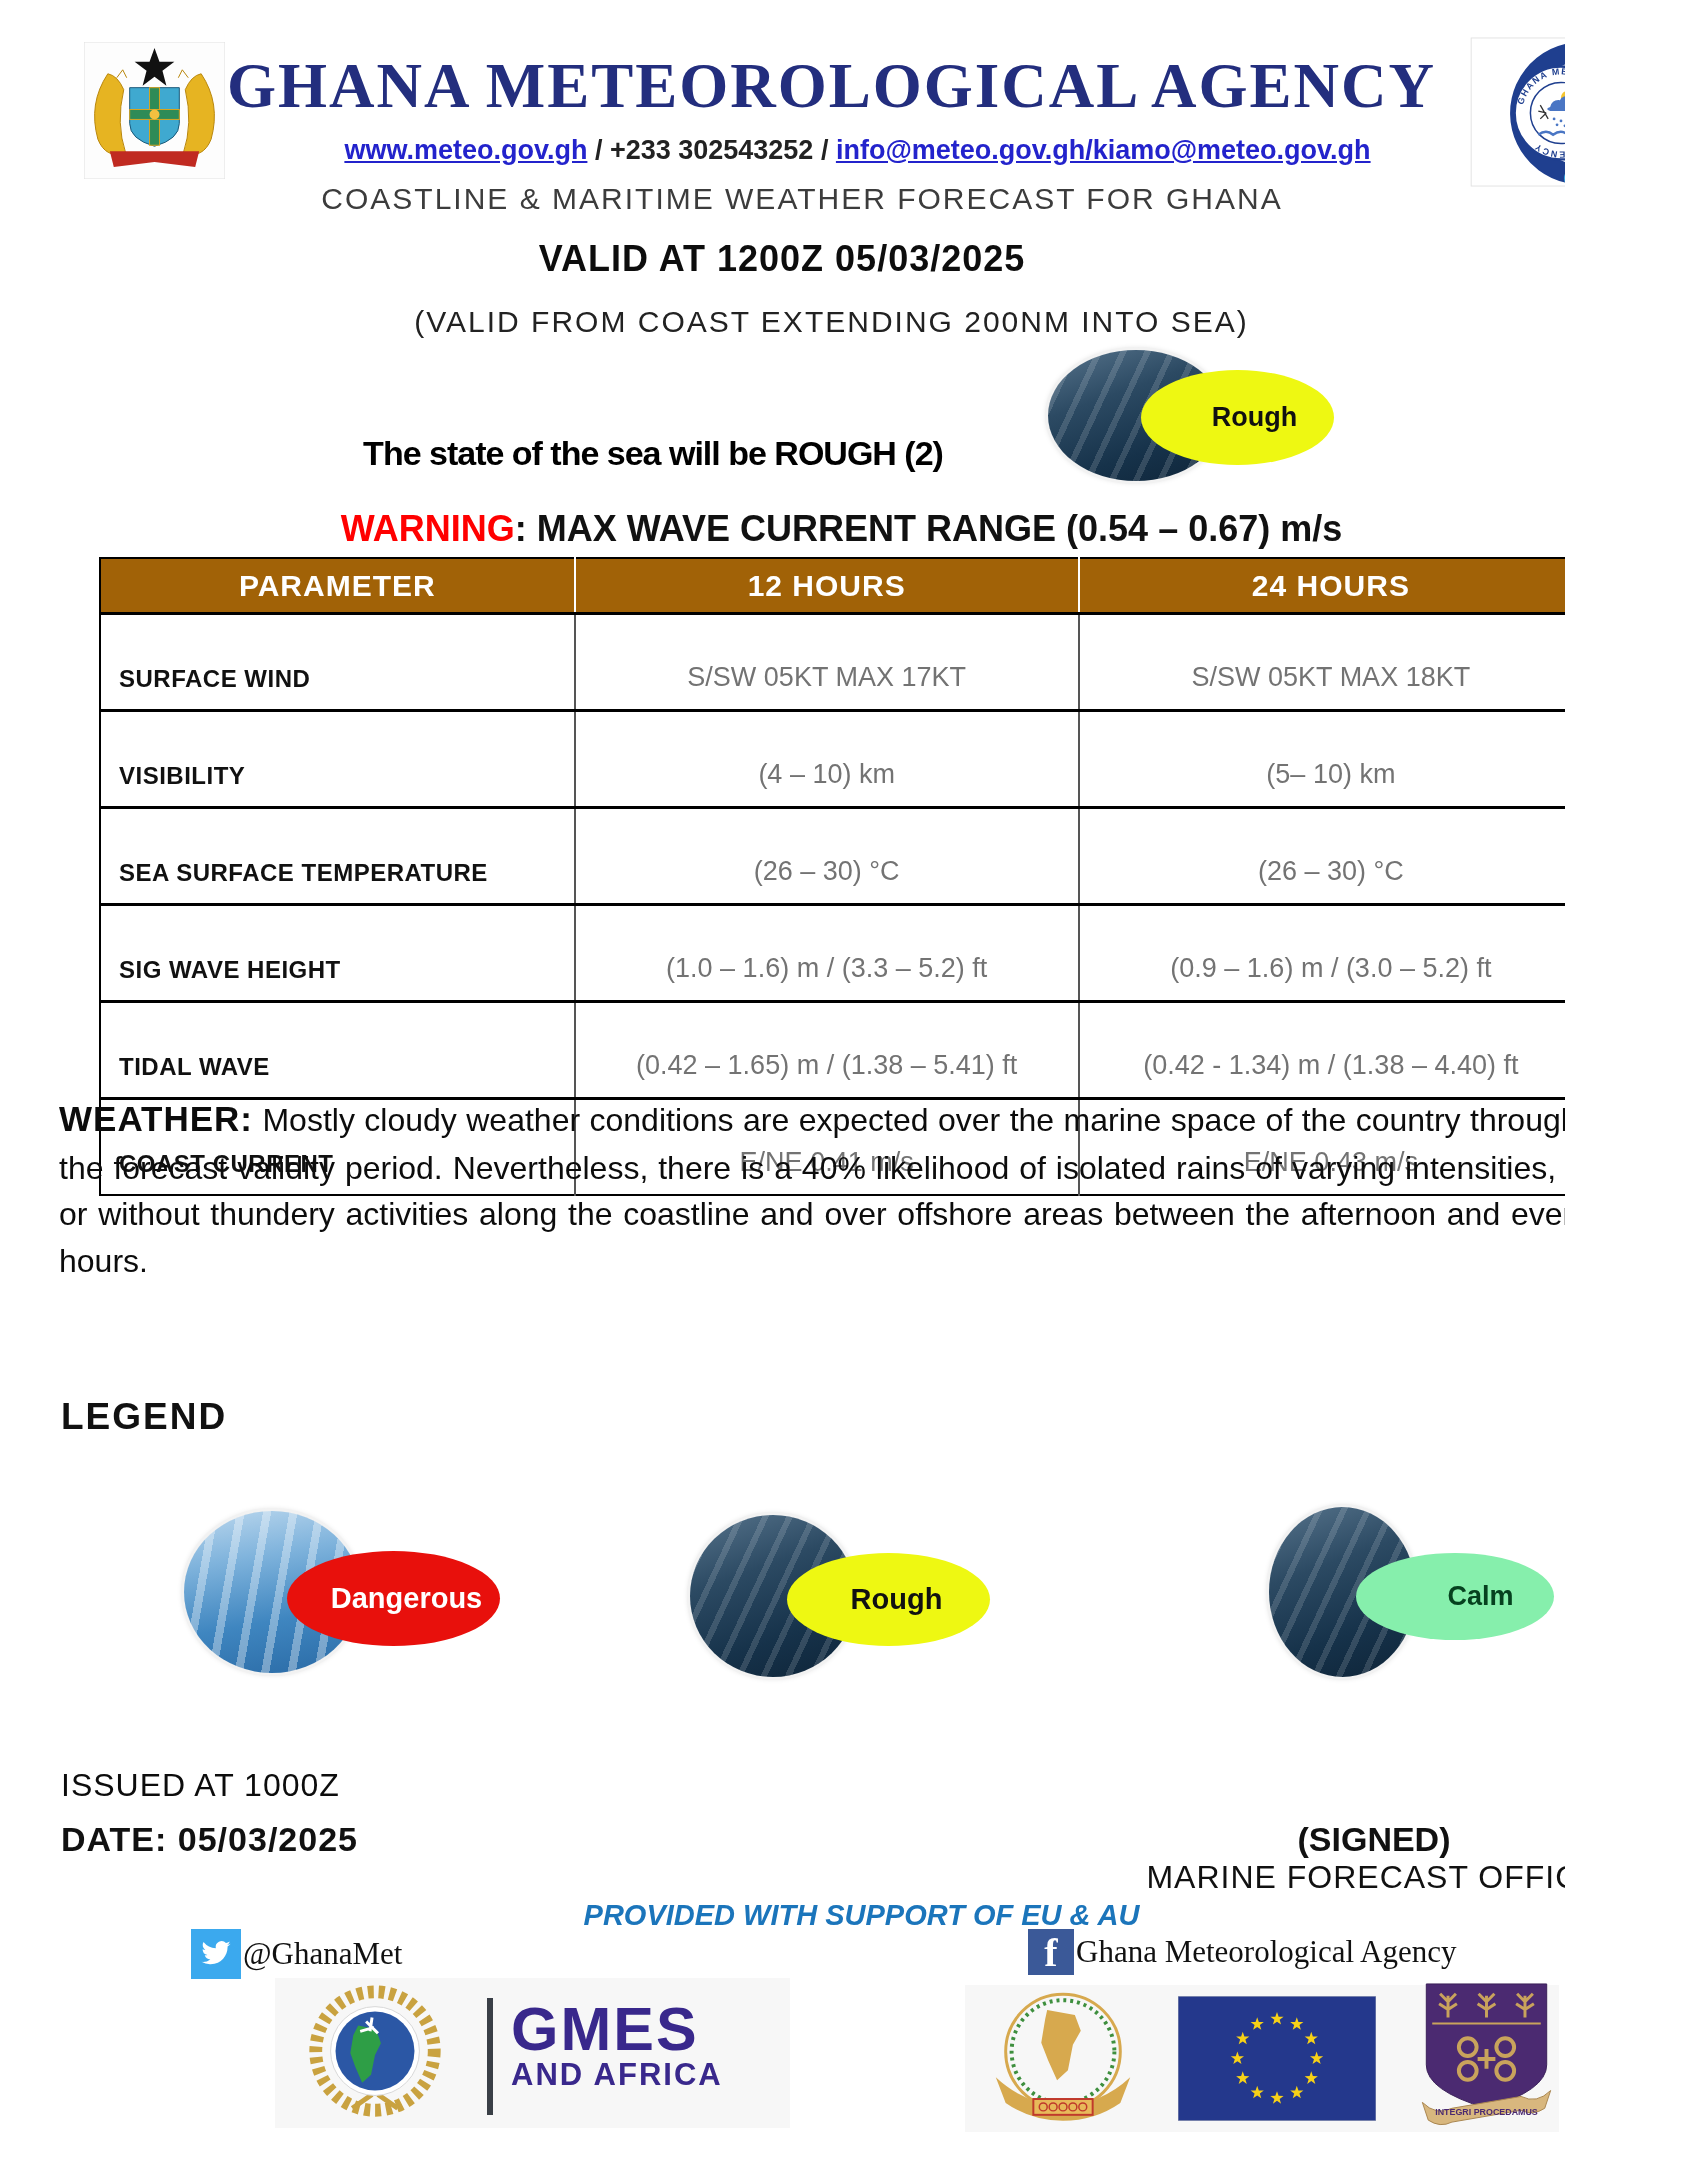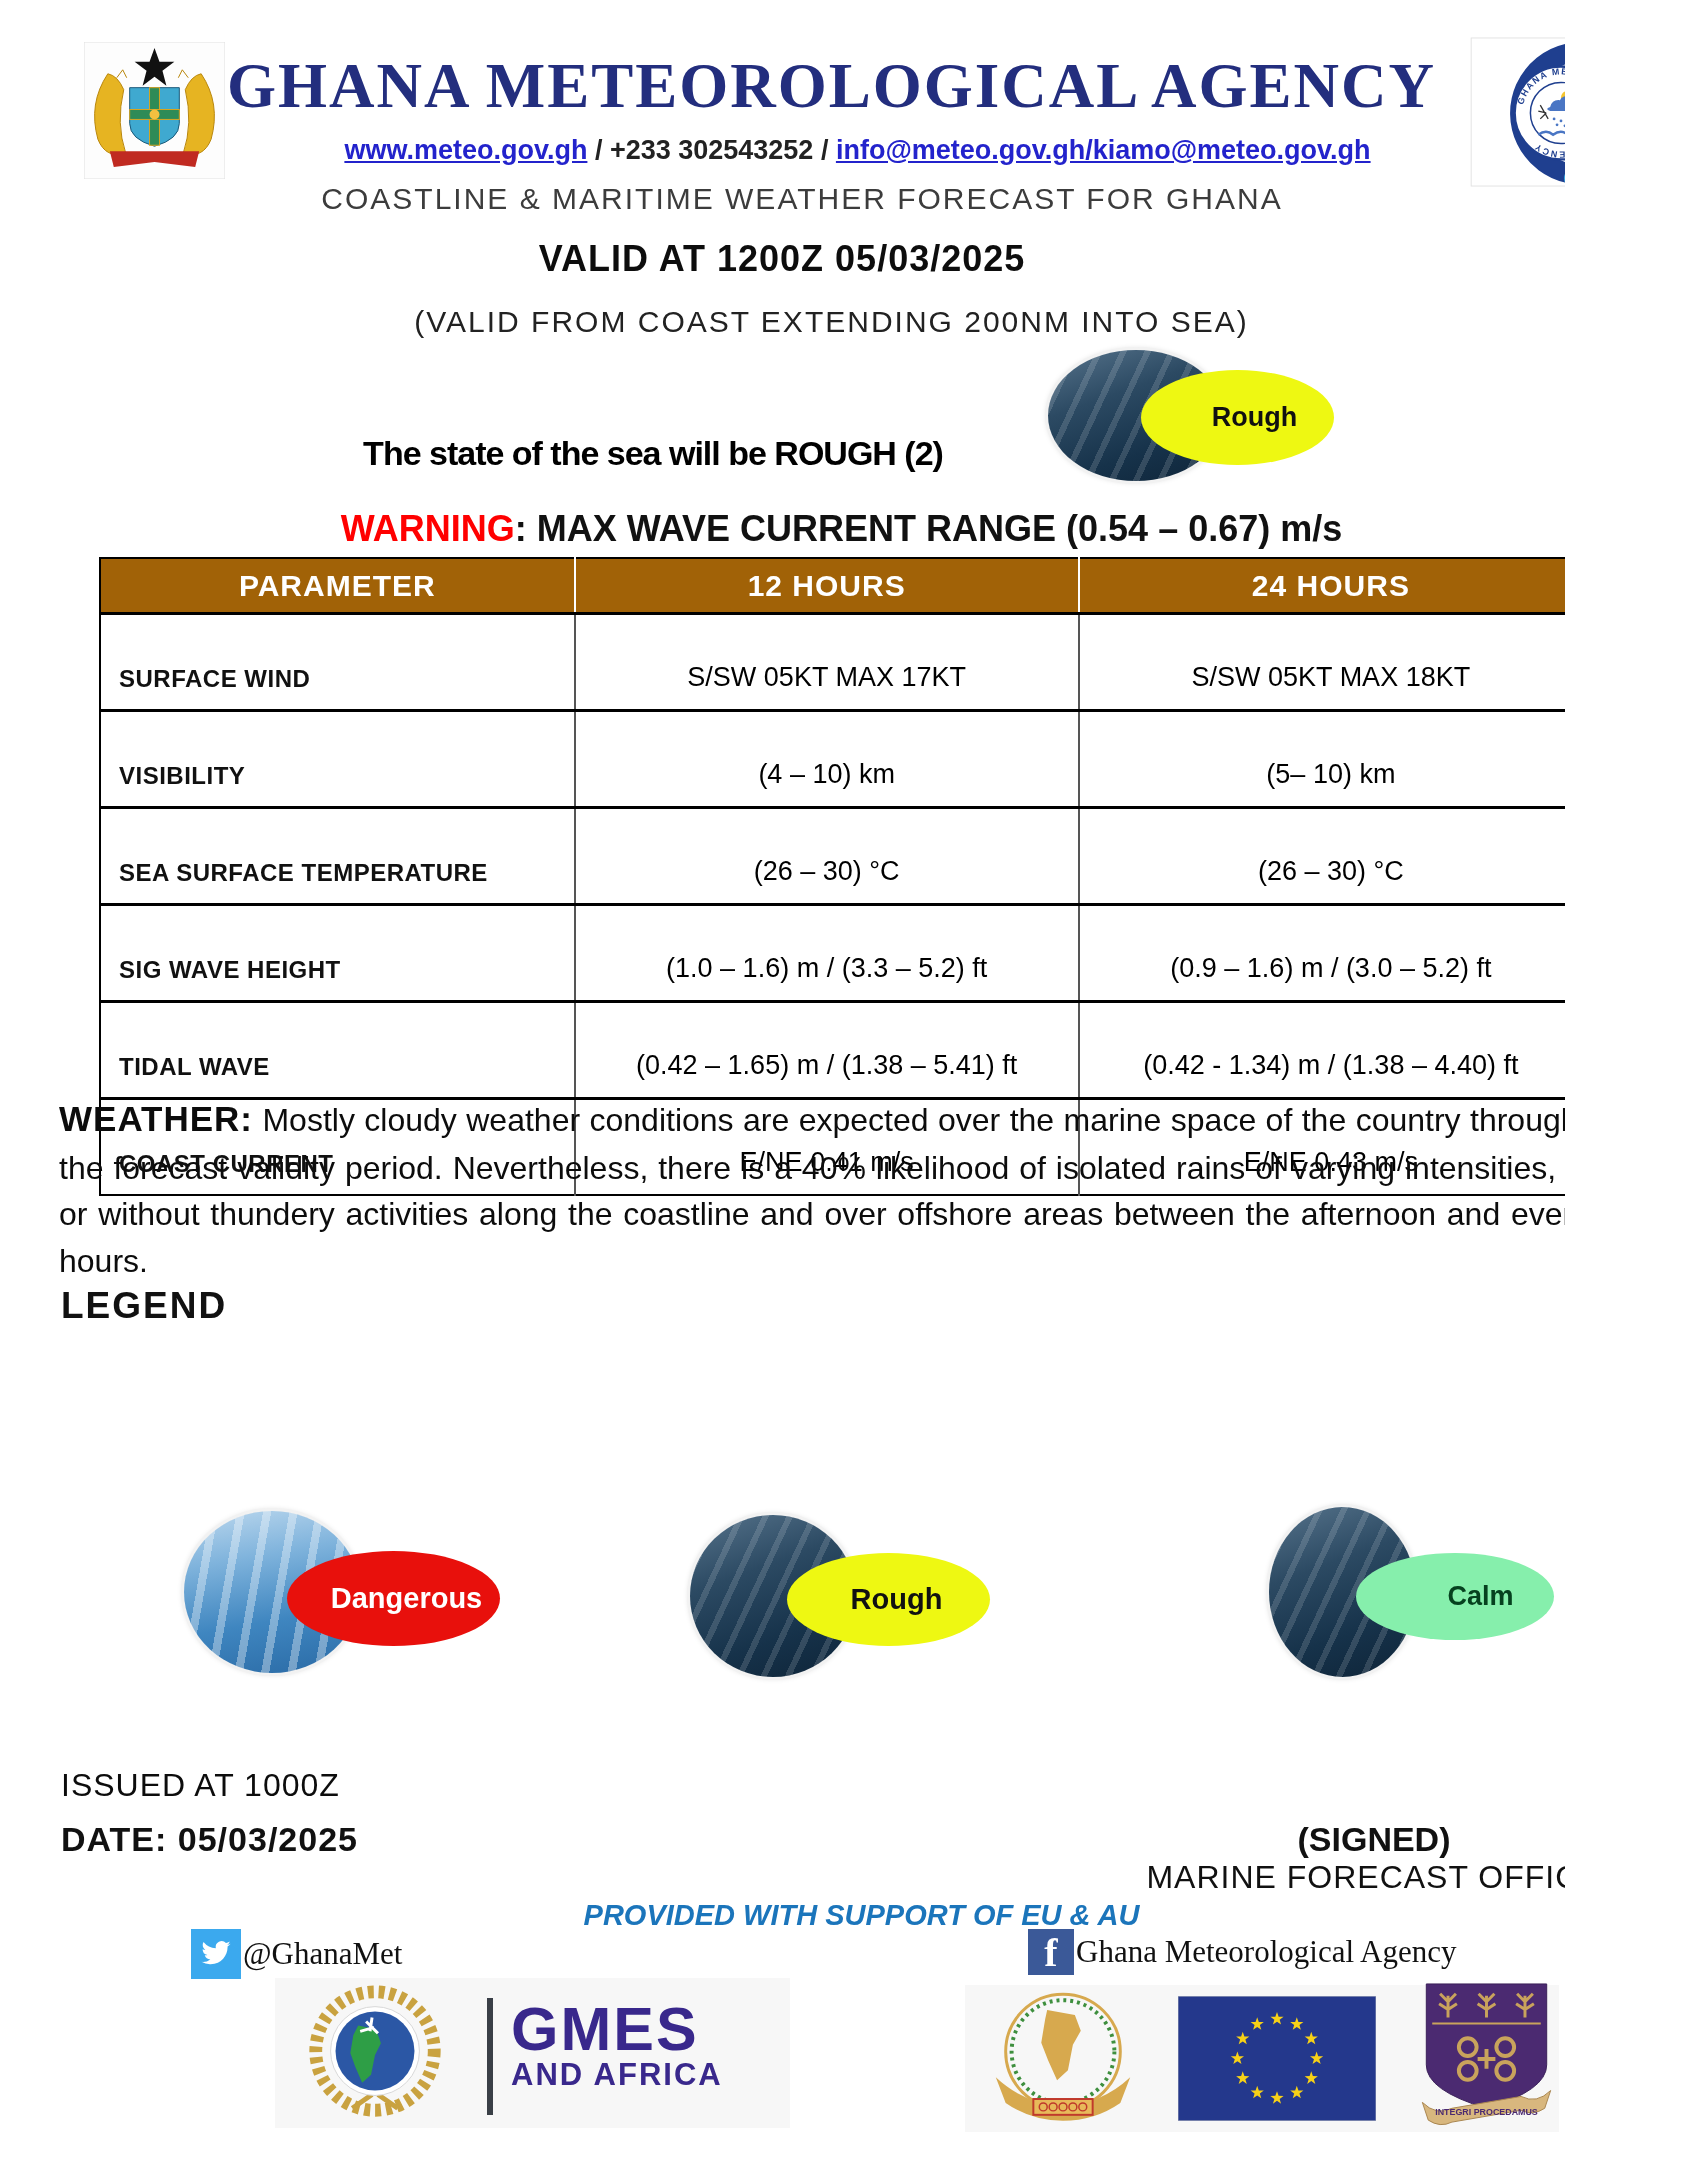--- a/index.html
+++ b/index.html
@@ -44,29 +44,29 @@
   
   table.fc{position:absolute;left:99px;top:557px;width:1485px;border-collapse:collapse;
     border:2px solid #000;}
   table.fc th{background:#a16207;color:#fff;font-size:30px;font-weight:bold;height:51px;
     letter-spacing:1px;border-left:2px solid #fff;}
   table.fc th:first-child{border-left:none;}
   table.fc td{border-top:3px solid #000;border-left:2px solid #555;height:77px;
     vertical-align:bottom;padding-bottom:16px;}
   table.fc td:first-child{border-left:none;}
   td.param{font-weight:bold;font-size:24px;letter-spacing:0.5px;padding-left:18px;width:32%;}
-  td.val{font-size:27px;text-align:center;width:34%;color:#000000;}
+  td.val{font-size:27px;text-align:center;width:34%;color:#737373;}
 
   
   .weather{left:59px;top:1094px;width:1564px;font-size:32px;line-height:1.45;
     text-align:justify;color:#0c0c0c;}
   .weather-label{font-weight:bold;font-size:35px;letter-spacing:1px;}
 
   
-  .legend-title{left:61px;top:1285px;font-size:37px;font-weight:bold;letter-spacing:2px;}
+  .legend-title{left:61px;top:1396px;font-size:37px;font-weight:bold;letter-spacing:2px;}
 
   
   .issued{left:61px;top:1767px;font-size:32px;letter-spacing:1px;color:#0c0c0c;}
   .datebold{left:61px;top:1820px;font-size:34px;font-weight:bold;letter-spacing:1px;}
   .office{left:1124px;top:1859px;width:500px;text-align:center;font-size:32px;letter-spacing:1px;}
   .signed{left:1124px;top:1820px;width:500px;text-align:center;font-size:34px;font-weight:bold;}
   .support{left:0;top:1899px;width:1723px;text-align:center;font-size:29px;font-weight:bold;
     font-style:italic;color:#1b75bb;letter-spacing:0px;}
   .social{position:absolute;display:flex;align-items:center;gap:2px;
     font-family:"Liberation Serif",serif;font-size:31px;color:#111;}

